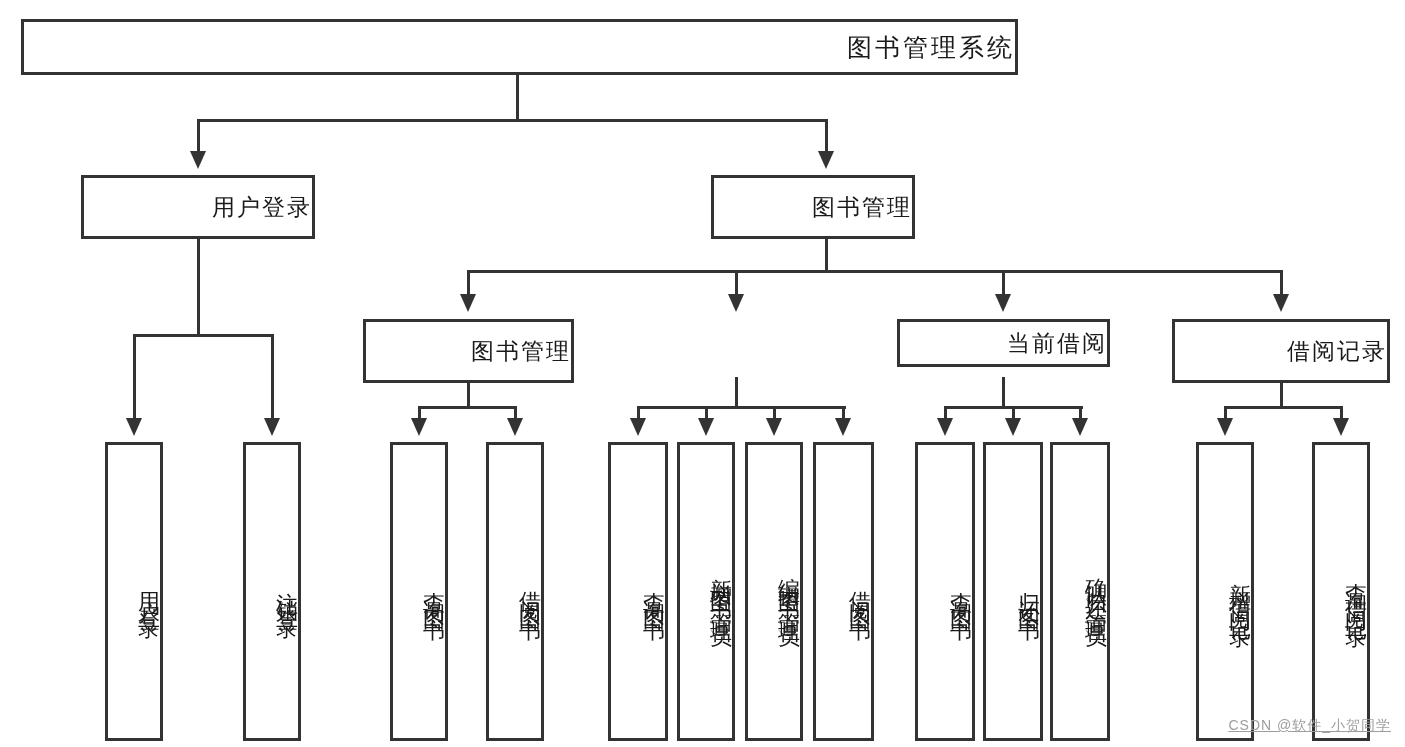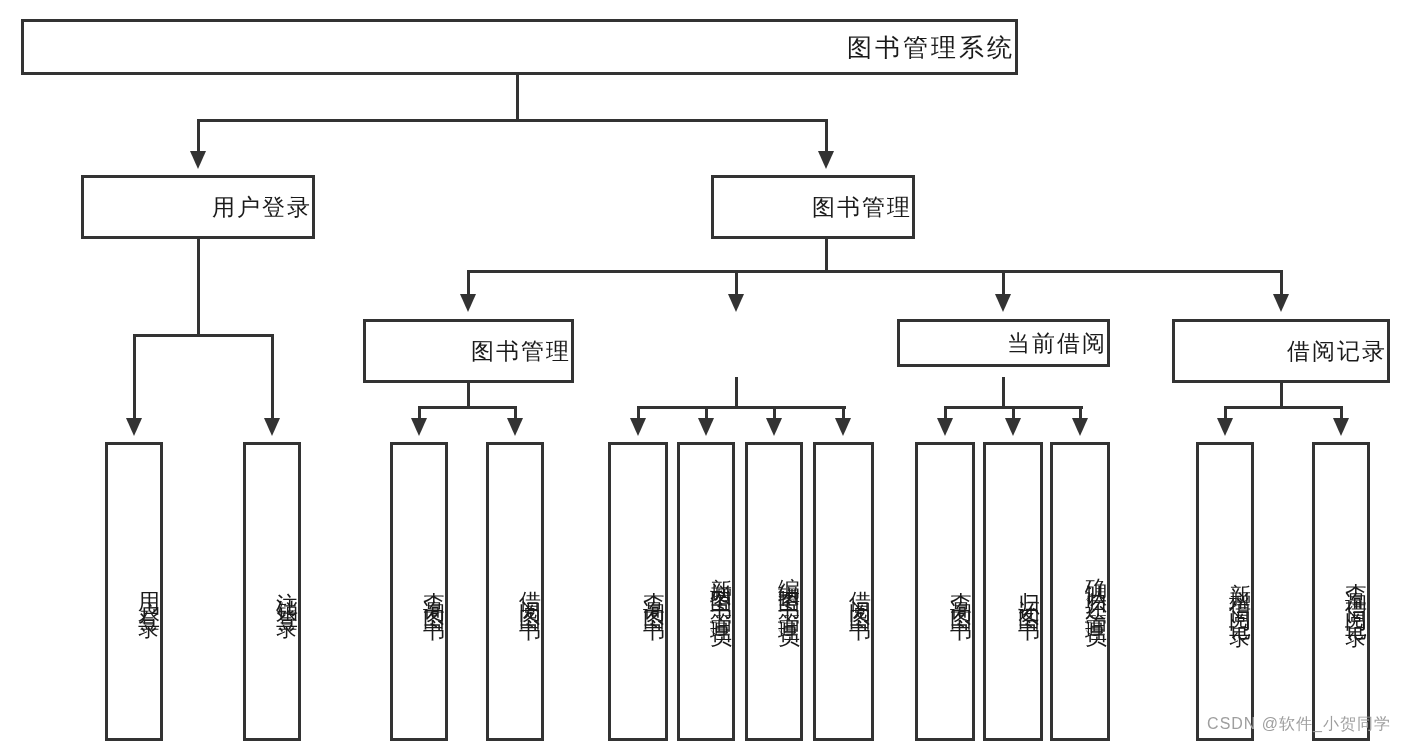--- a/index.html
+++ b/index.html
@@ -9,22 +9,22 @@
        display:flex;align-items:center;justify-content:flex-end;color:#1a1a1a;margin-top:6px;}
   .hbox{font-size:23px;letter-spacing:2px;}
   .title{font-size:25px;letter-spacing:3px;}
   .vbox{font-size:22px;}
   .vtext{writing-mode:vertical-rl;text-orientation:mixed;letter-spacing:9px;line-height:1;}
   .vtext.vlong{letter-spacing:7px;}
   .vl{position:absolute;width:3px;background:#333333;}
   .hl{position:absolute;height:3px;background:#333333;}
   .ar{position:absolute;width:0;height:0;border-left:8px solid transparent;
       border-right:8px solid transparent;border-top:18px solid #333333;}
-  .watermark{position:absolute;right:14px;bottom:12px;color:#9e9e9e;font-size:16px;
-             letter-spacing:1px;white-space:nowrap;}
+  .watermark{position:absolute;right:14px;bottom:12px;color:#9e9e9e;font-size:14px;
+             letter-spacing:1px;white-space:nowrap;text-decoration:underline;}
 </style>
 </head>
 <body>
 
 <div class="stage">
 
   <div class="vl" style="left:515.5px;top:69px;height:51px"></div>
   <div class="hl" style="left:196.5px;top:118.5px;width:631px"></div>
   <div class="vl" style="left:196.5px;top:120px;height:33px"></div>
   <div class="vl" style="left:824.5px;top:120px;height:33px"></div>

